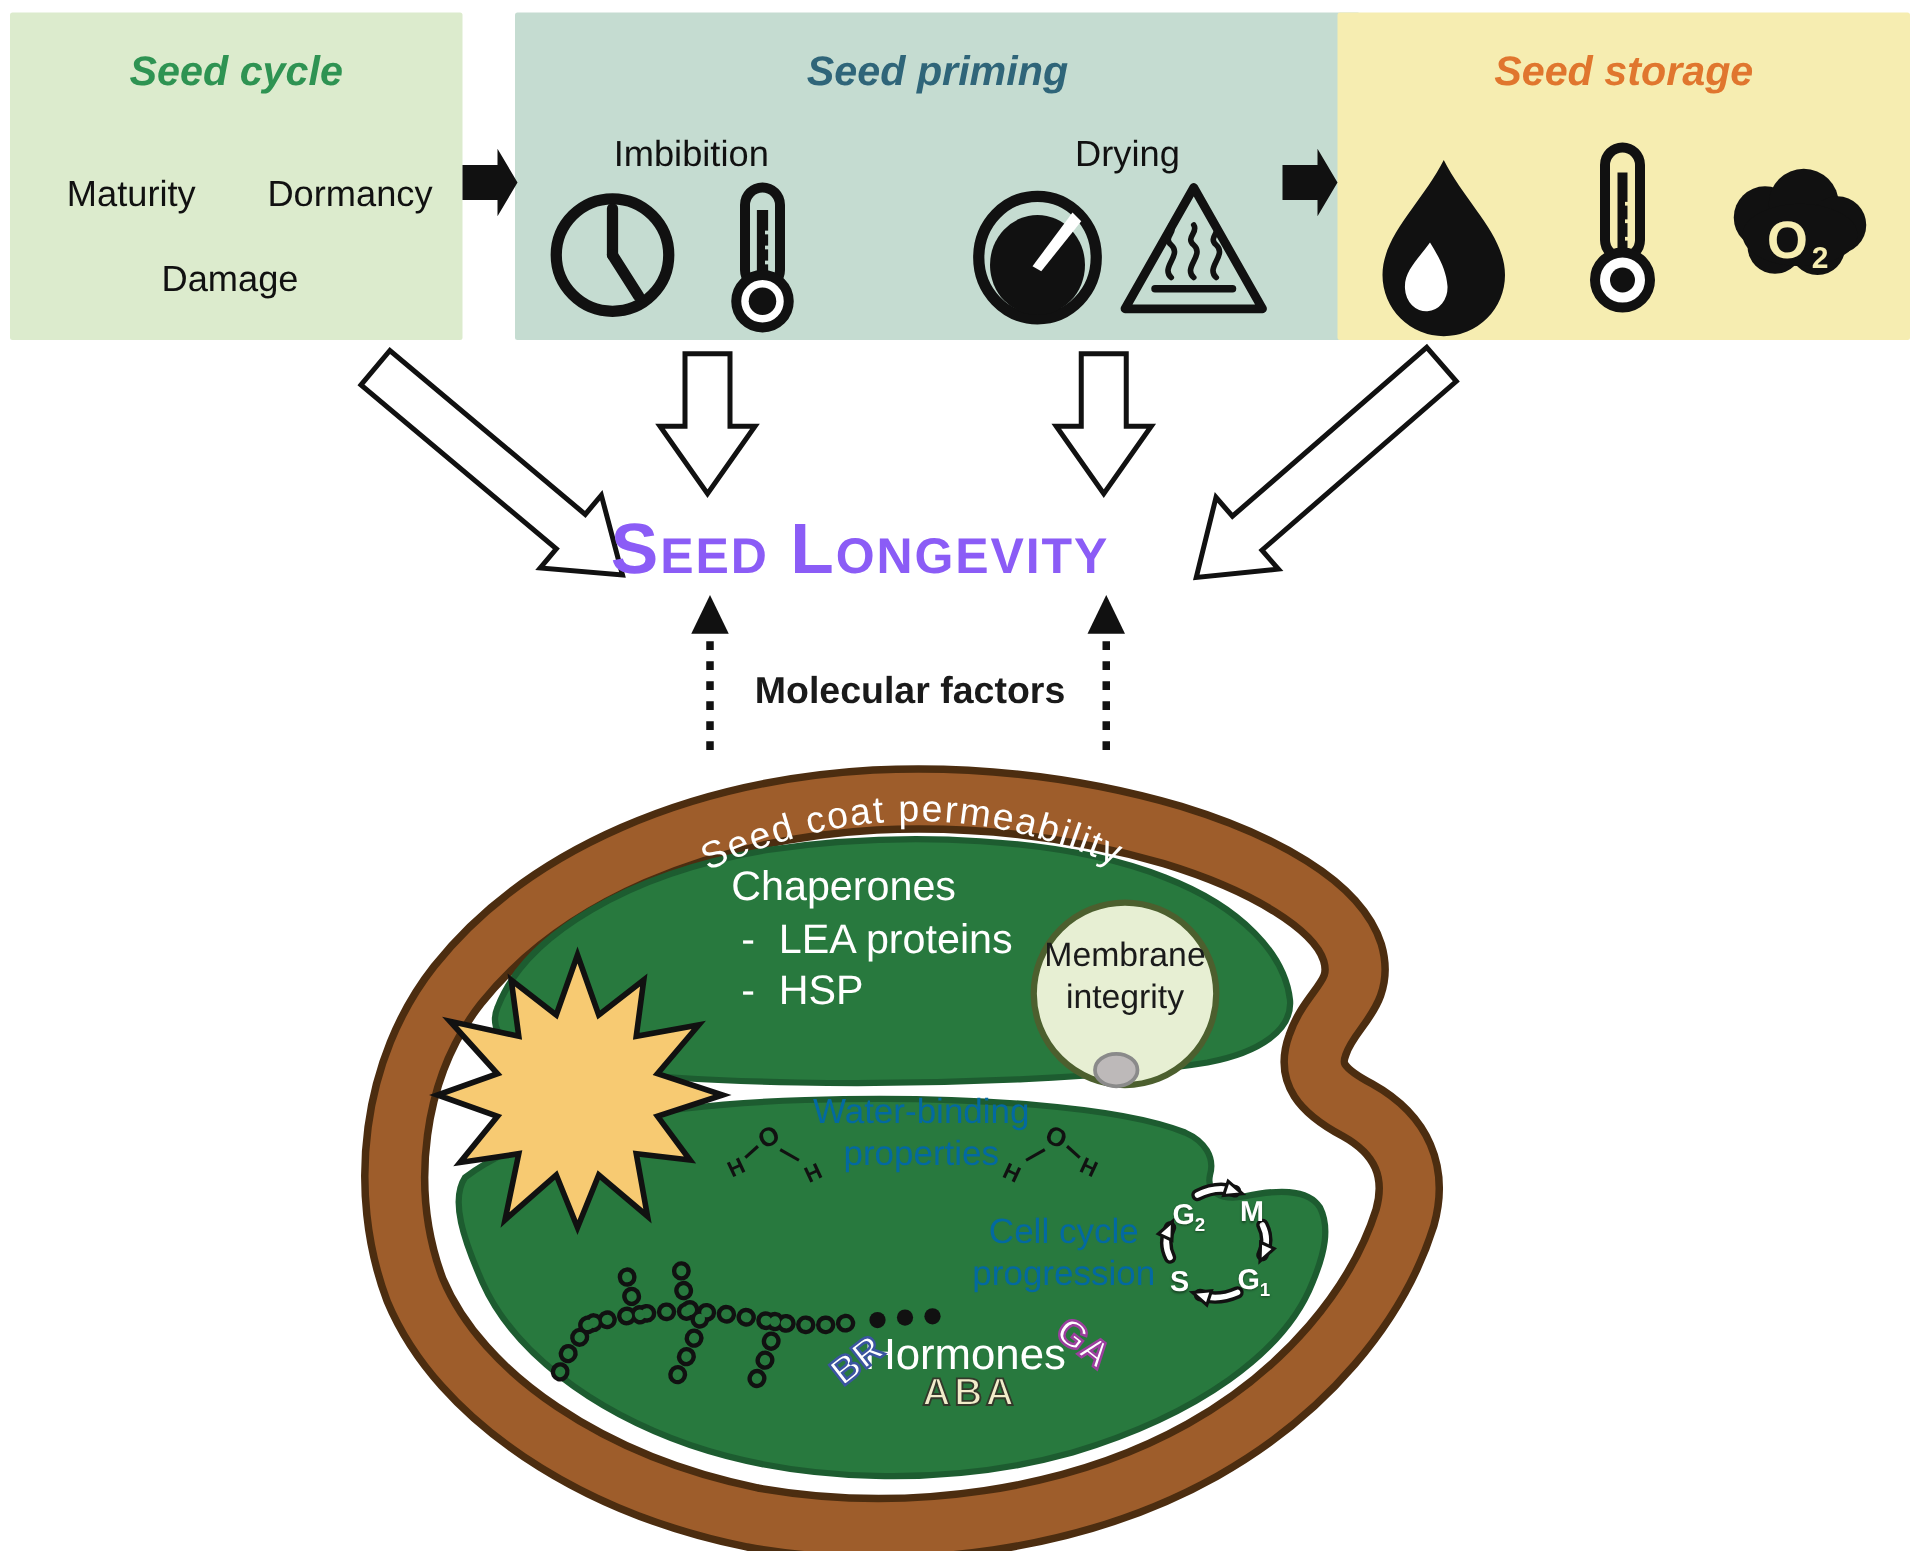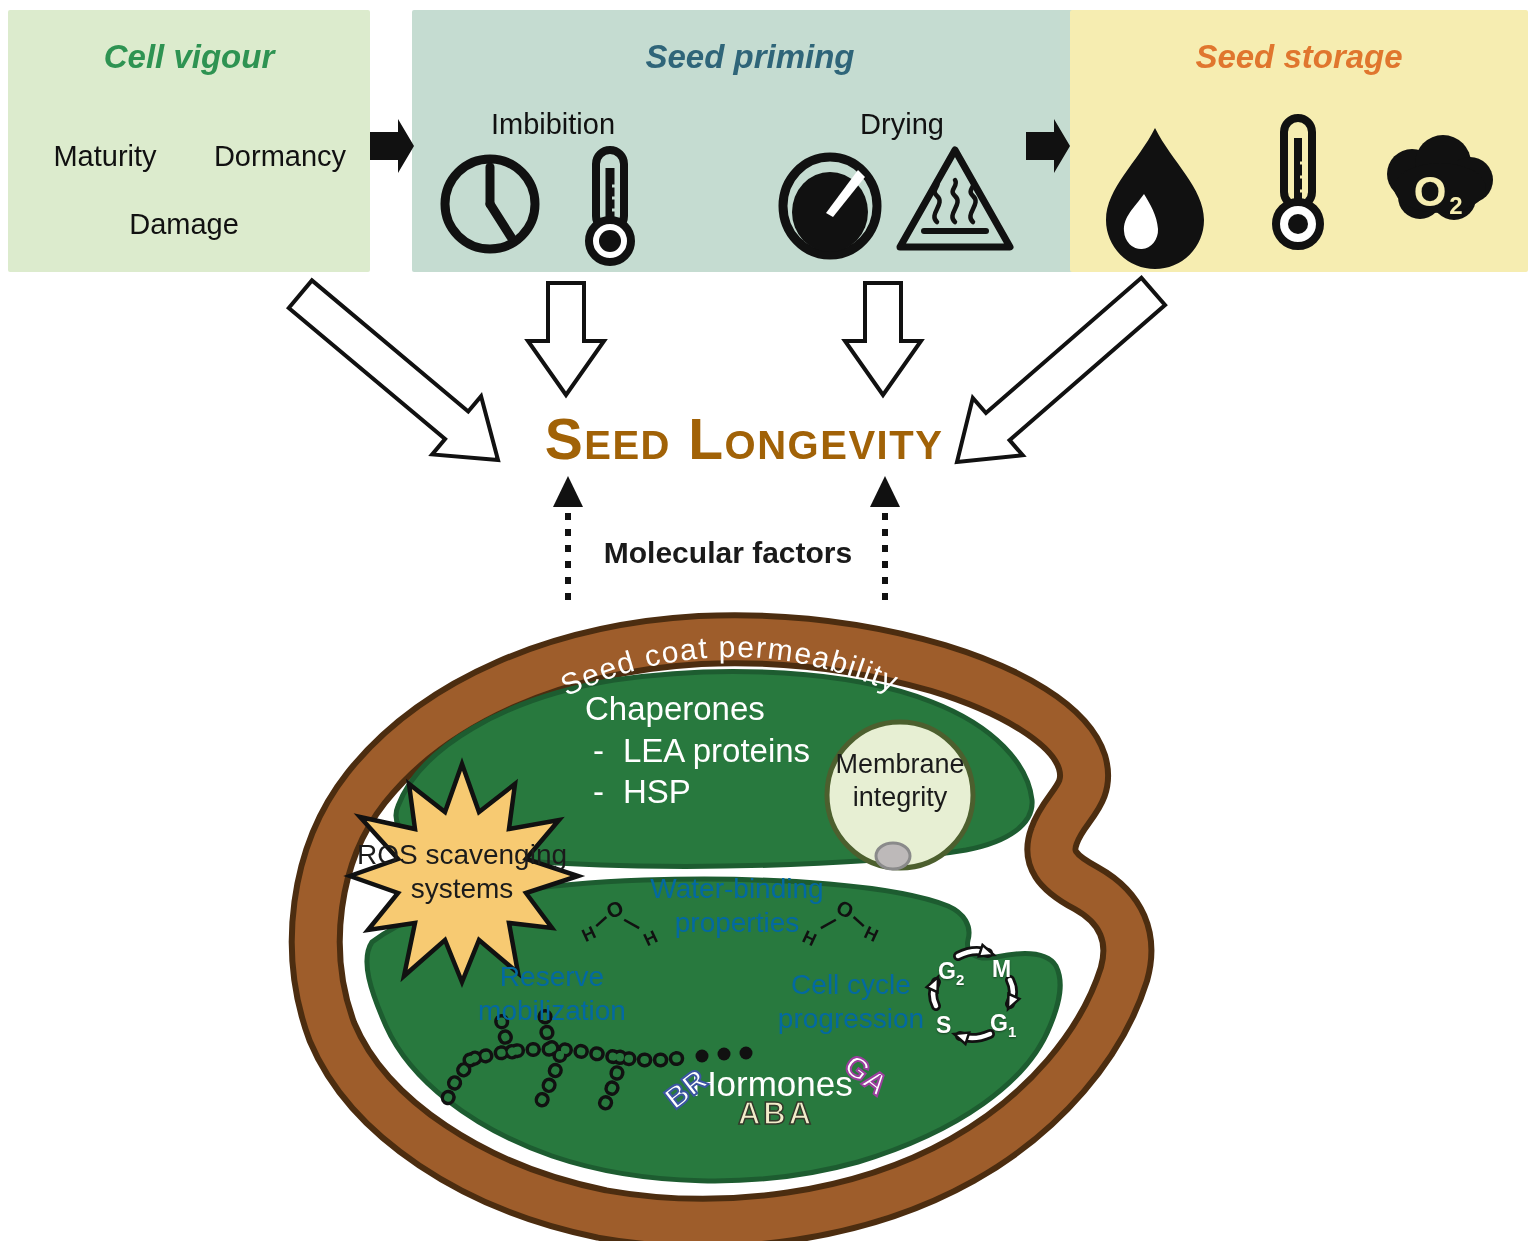--- a/index.html
+++ b/index.html
@@ -13,22 +13,22 @@
   .box-vigour{left:8px;width:362px;background:#dcebcd;}
   .box-priming{left:412px;width:676px;background:#c5dcd1;}
   .box-storage{left:1070px;width:458px;background:#f6edb1;}
   .box-title{position:absolute;top:28px;left:50%;transform:translateX(-50%);
              font-style:italic;font-weight:bold;font-size:33px;white-space:nowrap;}
   .t-vigour{color:#2e9352;}
   .t-priming{color:#2f6579;}
   .t-storage{color:#e0762e;}
   .box-item{position:absolute;font-size:29px;color:#111;}
   
-  .headline{top:406px;left:744px;font-variant:small-caps;font-weight:bold;
-            font-size:57px;letter-spacing:1.5px;color:#a16207;}
+  .headline{top:406px;left:688px;font-variant:small-caps;font-weight:bold;
+            font-size:57px;letter-spacing:1.5px;color:#8b5cf6;}
   .molfactors{top:516px;left:728px;font-weight:bold;font-size:30px;margin-top:20px;}
   
   .wlab{color:#0369a1;font-size:28px;line-height:1.22;text-align:center;}
   .blab{color:#1b1b1b;font-size:27px;line-height:1.22;text-align:center;}
   .chaperones{left:585px;top:690px;width:250px;color:#fff;font-size:33px;text-align:left;}
   .chaperones ul{margin:4px 0 0 8px;padding:0;list-style:none;}
   .chaperones li{display:flex;margin-top:3px;}
   .chaperones li .dash{width:30px;}
   .membrane{left:900px;top:748px;width:160px;transform:translateX(-50%);}
   .ros{left:462px;top:838px;width:236px;transform:translateX(-50%);font-size:28px;}
@@ -45,21 +45,21 @@
       -webkit-text-stroke:2px #3b55a0;transform:translateX(-50%) rotate(-38deg);}
   .ga{left:866px;top:1058px;font-size:30px;font-weight:bold;color:#fff;
       -webkit-text-stroke:2px #9b3f9e;transform:translateX(-50%) rotate(38deg);}
 </style>
 </head>
 <body>
 
 <div id="stage">
 
   <div class="topbox box-vigour">
-    <div class="box-title t-vigour">Cell vigour</div>
+    <div class="box-title t-vigour">Seed cycle</div>
     <span class="box-item ctr" style="left:97px;top:130px;">Maturity</span>
     <span class="box-item ctr" style="left:272px;top:130px;">Dormancy</span>
     <span class="box-item ctr" style="left:176px;top:198px;">Damage</span>
   </div>
 
   <div class="topbox box-priming">
     <div class="box-title t-priming">Seed priming</div>
     <span class="box-item ctr" style="left:141px;top:98px;">Imbibition</span>
     <span class="box-item ctr" style="left:490px;top:98px;">Drying</span>
   </div>
@@ -242,23 +242,21 @@
         <span>LEA proteins</span>
       </li>
       <li>
         <span class="dash">-</span>
         <span>HSP</span>
       </li>
     </ul>
   </div>
 
   <div class="abs blab membrane">Membrane integrity</div>
-  <div class="abs blab ros">ROS scavenging systems</div>
   <div class="abs wlab water">Water-binding properties</div>
-  <div class="abs wlab reserve">Reserve mobilization</div>
   <div class="abs wlab cellcycle">Cell cycle progression</div>
 
   <span class="phase" style="left:938px;top:958px;"><span>G</span><sub>2</sub></span>
   <span class="phase" style="left:992px;top:956px;"><span>M</span><sub></sub></span>
   <span class="phase" style="left:936px;top:1012px;"><span>S</span><sub></sub></span>
   <span class="phase" style="left:990px;top:1010px;"><span>G</span><sub>1</sub></span>
 
   <div class="abs ctr hormones-title">Hormones</div>
   <div class="abs ctr aba">ABA</div>
   <div class="abs br">BR</div>

